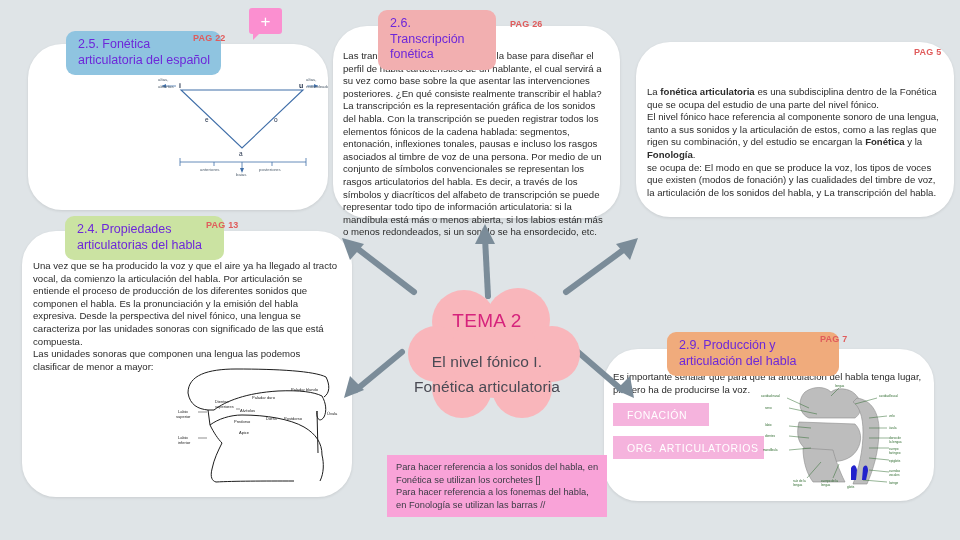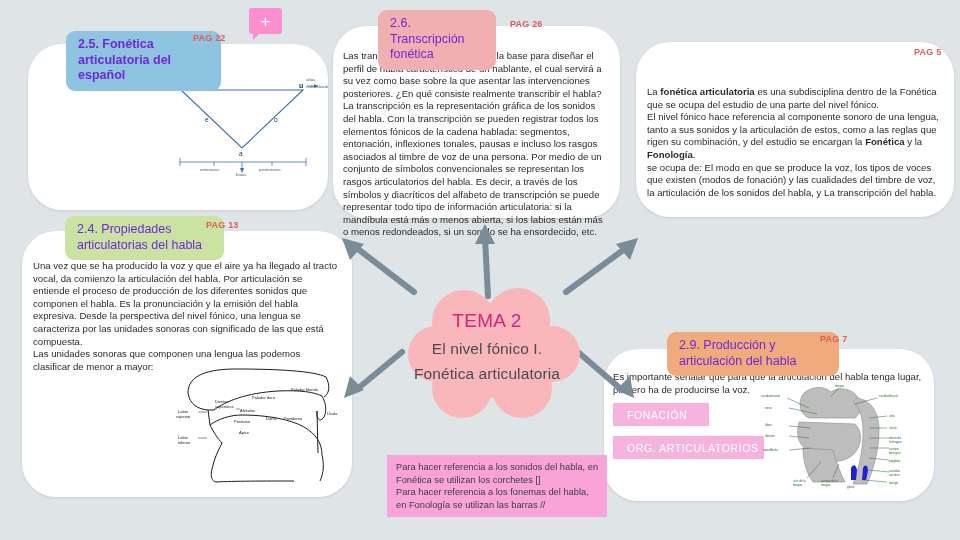--- a/index.html
+++ b/index.html
@@ -61,21 +61,21 @@
     width: 178px; height: 132px;
     z-index: 4;
   }
   #cloud .cloudtxt {
     position: absolute;
     left: 0; right: 16px; top: 22px;
     text-align: center;
     z-index: 2;
   }
   .t-tema { font-size: 19px; color: #d6237c; letter-spacing:.3px; }
-  .t-sub  { font-size: 15.5px; color: #4a4a54; margin-top: 8px; letter-spacing:.1px;}
+  .t-sub  { font-size: 15.5px; color: #4a4a54; margin-top: 21px; letter-spacing:.1px;}
   .t-sub2 { font-size: 15.5px; color: #4a4a54; margin-top: 7px; letter-spacing:.1px;}
 
   
   .chip {
     position: absolute;
     background: #f5b3dd;
     color: #ffffff;
     font-size: 10.5px;
     letter-spacing: .6px;
     display: flex; align-items: center;
@@ -149,21 +149,21 @@
       <line x1="148" y1="82" x2="148" y2="90" stroke="#3f6ea8" stroke-width=".8"></line>
       <line x1="56" y1="86" x2="56" y2="90" stroke="#3f6ea8" stroke-width=".8"></line>
       <line x1="114" y1="86" x2="114" y2="90" stroke="#3f6ea8" stroke-width=".8"></line>
       <line x1="84" y1="86" x2="84" y2="95" stroke="#3f6ea8" stroke-width=".8"></line>
       <polygon points="84,97 82,92 86,92" fill="#3f6ea8"></polygon>
       <text x="42" y="95" font-size="4.4" font-family="Liberation Sans" fill="#51606f">anteriores</text>
       <text x="101" y="95" font-size="4.4" font-family="Liberation Sans" fill="#51606f">posteriores</text>
       <text x="78" y="100" font-size="4.4" font-family="Liberation Sans" fill="#51606f">bajas</text>
     </svg>
   </div>
-  <div class="hdr" style="left:42px; top:31px; width:155px; background:#8fc4e0;font-weight:bold;">2.5. Fonética articulatoria del español</div>
+  <div class="hdr" style="left:42px; top:31px; width:155px; background:#8fc4e0;">2.5. Fonética articulatoria del español</div>
   <div class="pag" style="left:193px; top:33px;">PAG 22</div>
 
   <div class="card" style="left:333px; top:26px; width:287px; height:192px;">
     <div class="card-body" style="top:24px; padding:0 11px 0 10px;">Las transcripciones del habla serán la base para diseñar el perfil de habla característico de un hablante, el cual servirá a su vez como base sobre la que asentar las intervenciones posteriores. ¿En qué consiste realmente transcribir el habla? La transcripción es la representación gráfica de los sonidos del habla. Con la transcripción se pueden registrar todos los elementos fónicos de la cadena hablada: segmentos, entonación, inflexiones tonales, pausas e incluso los rasgos asociados al timbre de voz de una persona. Por medio de un conjunto de símbolos convencionales se representan los rasgos articulatorios del habla. Es decir, a través de los símbolos y diacríticos del alfabeto de transcripción se puede representar todo tipo de información articulatoria: si la mandíbula está más o menos abierta, si los labios están más o menos redondeados, si un sonido se ha ensordecido, etc.</div>
   </div>
   <div class="hdr" style="left:354px; top:10px; width:118px; background:#f2afb0;">2.6. Transcripción fonética</div>
   <div class="pag" style="left:510px; top:19px;">PAG 26</div>
 
   <div class="card" style="left:636px; top:42px; width:318px; height:175px;">
     <div class="card-body" style="top:44px; padding:0 10px 0 11px; white-space:normal;">

